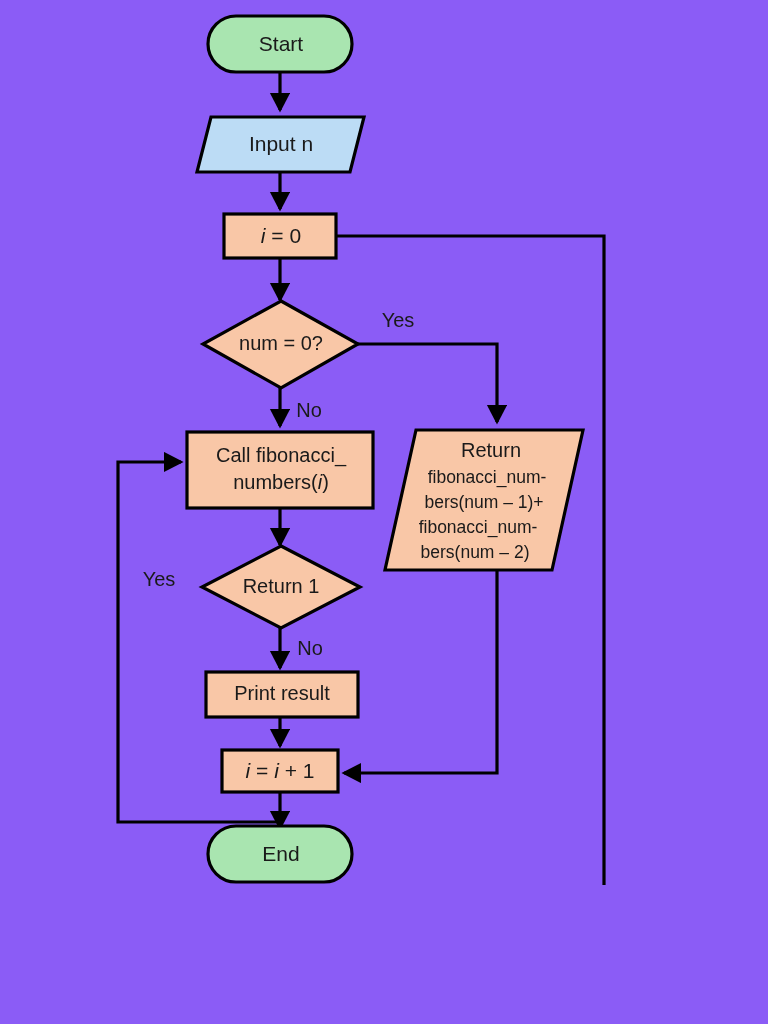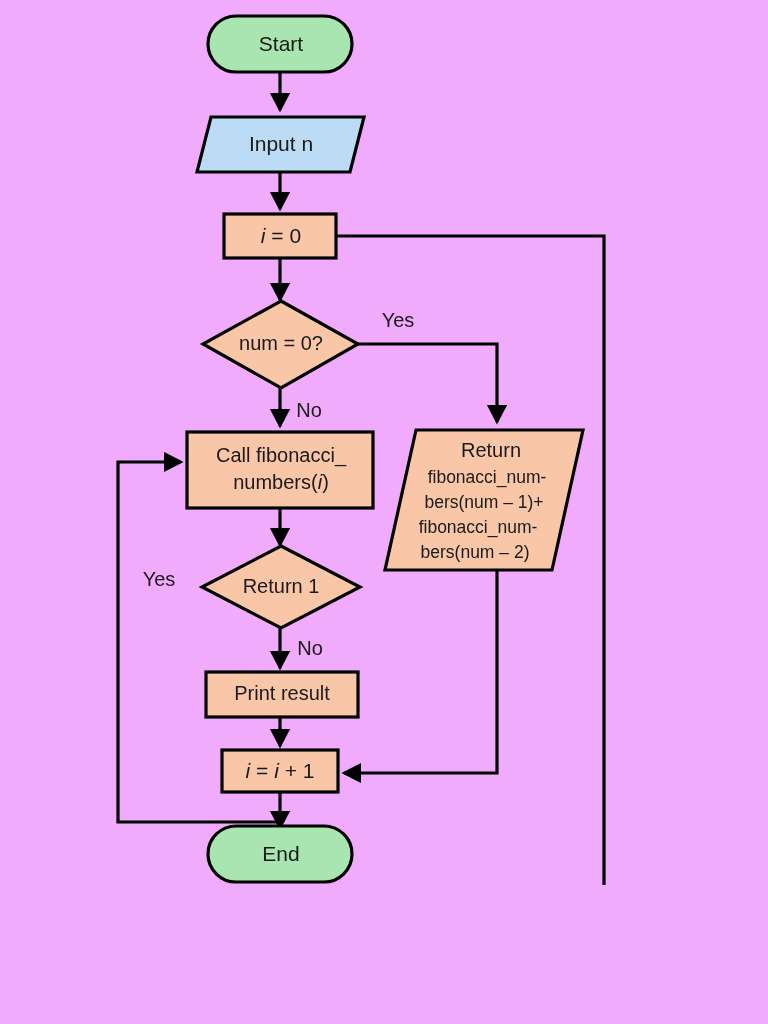--- a/index.html
+++ b/index.html
@@ -51,21 +51,21 @@
     fill: #1a1a1a;
     font-size: 20px;
     text-anchor: middle;
     dominant-baseline: middle;
   }
   .italic-var { font-style: italic; }
 </style>
 </head>
 <body>
 
-<div id="flowchart-root" style="background: #f0abfc;">
+<div id="flowchart-root" style="background: #8b5cf6;">
   <svg id="flow-svg" viewBox="0 0 768 1024" xmlns="http://www.w3.org/2000/svg">
 
     <defs>
       <marker id="arrowhead" markerWidth="8" markerHeight="8" refX="5.4" refY="3.2" orient="auto" markerUnits="strokeWidth">
         <path d="M0,0 L6.2,3.2 L0,6.4 z" fill="#000000"></path>
       </marker>
     </defs>
 
     <line class="edge-line" x1="280" y1="70" x2="280" y2="110" marker-end="url(#arrowhead)"></line>
 

